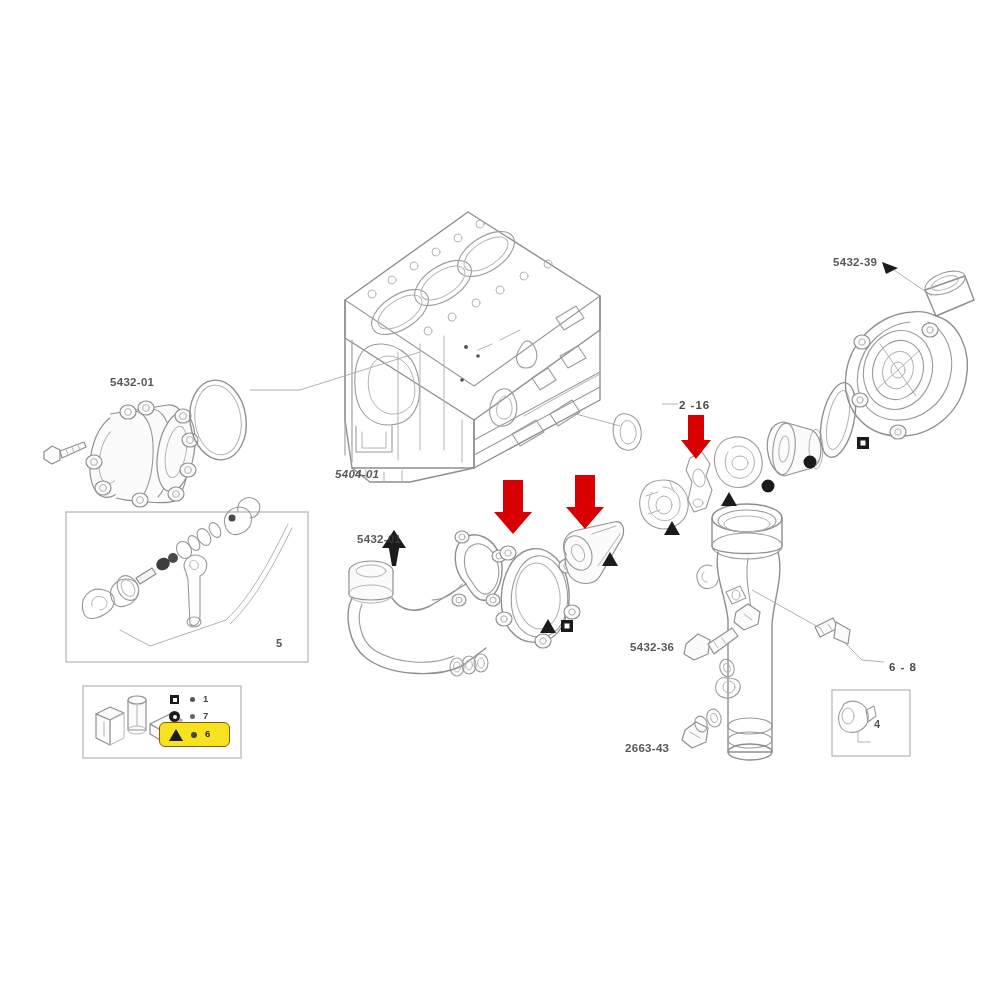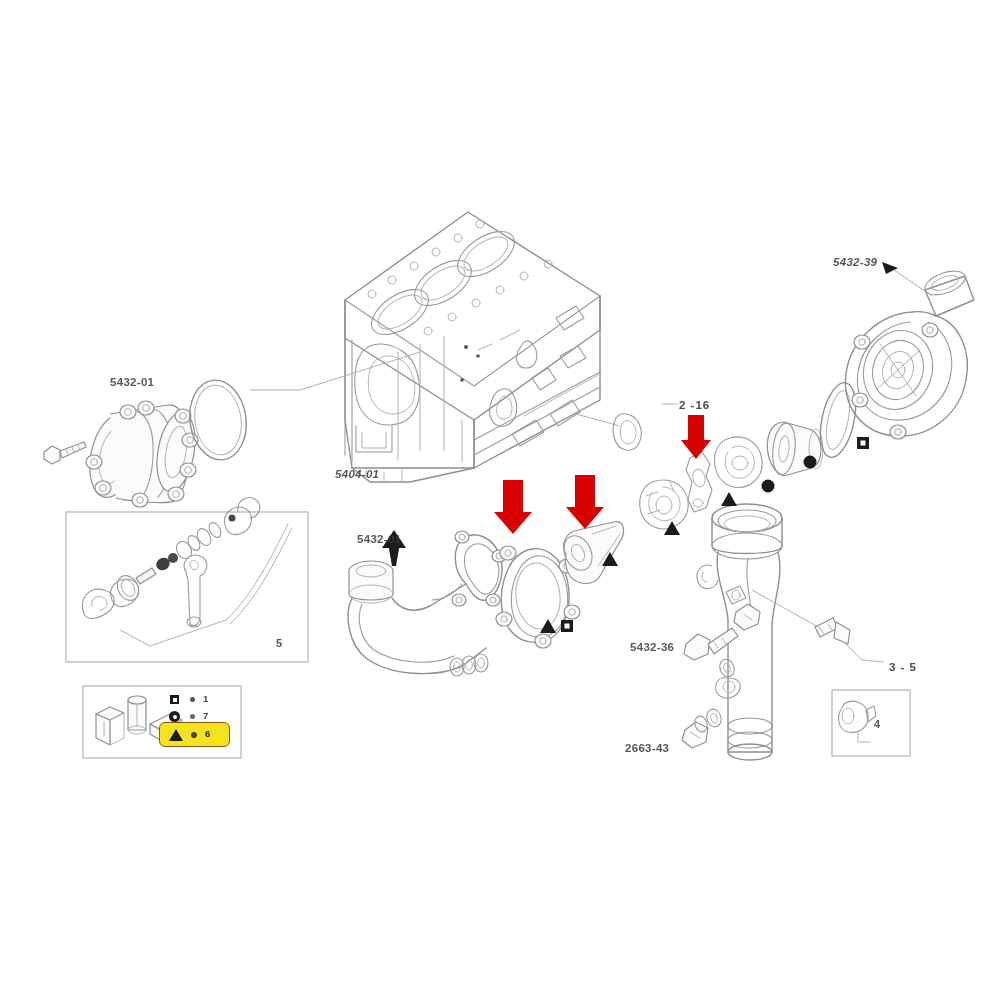--- a/index.html
+++ b/index.html
@@ -468,26 +468,26 @@
       <circle class="dk" cx="810" cy="462" r="6.5"></circle>
       <rect class="dk" x="857" y="437" width="12" height="12"></rect>
       <rect fill="#ffffff" x="860.5" y="440.5" width="5" height="5"></rect>
     </g>
 
   </svg>
 
   <div class="part-label" style="left:110px; top:376px;">5432-01</div>
   <div class="part-label" style="left:335px; top:468px;font-style:italic;">5404-01</div>
   <div class="part-label" style="left:357px; top:533px;">5432-01</div>
-  <div class="part-label" style="left:833px; top:256px;font-style:italic;">5432-39</div>
+  <div class="part-label" style="left:833px; top:256px;">5432-39</div>
   <div class="part-label" style="left:630px; top:641px;text-align:right;">5432-36</div>
   <div class="part-label" style="left:625px; top:742px;">2663-43</div>
 
   <div class="ref-label" style="left:679px; top:399px;">2 -16</div>
-  <div class="ref-label" style="left:889px; top:661px;">3 - 5</div>
+  <div class="ref-label" style="left:889px; top:661px;">6 - 8</div>
 
   <div class="box-num" style="left:276px; top:637px;">5</div>
   <div class="box-num" style="left:874px; top:718px;">4</div>
 
   <div style="position:absolute; left:170px; top:692px;">
 
     <div style="position:relative; height:16px;">
       <span style="position:absolute; left:0px; top:3px; width:9px; height:9px; background:#1b1b1b;"></span>
       <span style="position:absolute; left:2.5px; top:5.5px; width:4px; height:4px; background:#ffffff;"></span>
       <span style="position:absolute; left:20px; top:5px; width:5px; height:5px; border-radius:50%; background:#555;"></span>

